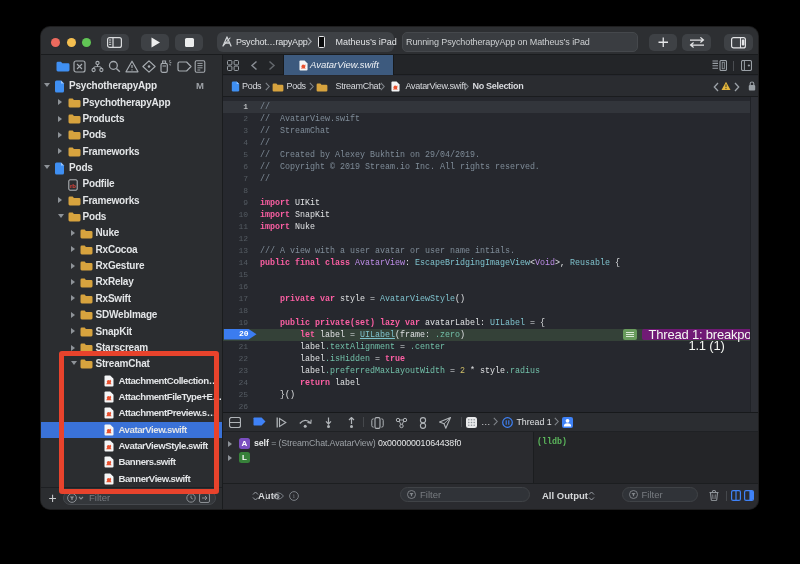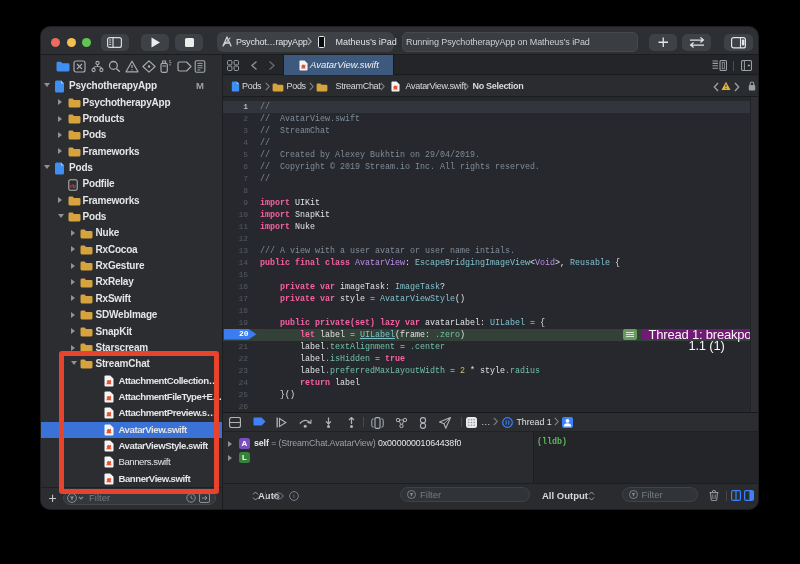--- a/index.html
+++ b/index.html
@@ -336,21 +336,21 @@
       </svg>
     </div>
 <div style="position:absolute;left:77.5px;top:410.9px;height:16.35px;line-height:16.35px;font-size:9.6px;font-weight:bold;color:#e3e5e7;white-space:nowrap;letter-spacing:-0.45px;">AvatarViewStyle.swift</div>
 <div style="position:absolute;left:62.5px;top:429.4px;">
       <svg width="10" height="12" viewBox="0 0 10 12">
         <path d="M0.5 1.6 Q0.5 0.5 1.6 0.5 L6.2 0.5 L9.5 3.8 L9.5 10.4 Q9.5 11.5 8.4 11.5 L1.6 11.5 Q0.5 11.5 0.5 10.4 Z" fill="#f4f5f6"></path>
         <path d="M2.2 8.8 Q5 7.6 6.9 4.6 Q7.6 6.8 6.6 8.1 Q7.2 8.5 7.6 9.2 L2.2 9.2 Z" fill="#e8502e"></path>
         <circle cx="4.6" cy="6.8" r="1.8" fill="#e8502e"></circle>
       </svg>
     </div>
-<div style="position:absolute;left:77.5px;top:427.2px;height:16.35px;line-height:16.35px;font-size:9.6px;font-weight:normal;color:#e3e5e7;white-space:nowrap;letter-spacing:-0.45px;">Banners.swift</div>
+<div style="position:absolute;left:77.5px;top:427.2px;height:16.35px;line-height:16.35px;font-size:9.6px;font-weight:bold;color:#e3e5e7;white-space:nowrap;letter-spacing:-0.45px;">Banners.swift</div>
 <div style="position:absolute;left:62.5px;top:445.8px;">
       <svg width="10" height="12" viewBox="0 0 10 12">
         <path d="M0.5 1.6 Q0.5 0.5 1.6 0.5 L6.2 0.5 L9.5 3.8 L9.5 10.4 Q9.5 11.5 8.4 11.5 L1.6 11.5 Q0.5 11.5 0.5 10.4 Z" fill="#f4f5f6"></path>
         <path d="M2.2 8.8 Q5 7.6 6.9 4.6 Q7.6 6.8 6.6 8.1 Q7.2 8.5 7.6 9.2 L2.2 9.2 Z" fill="#e8502e"></path>
         <circle cx="4.6" cy="6.8" r="1.8" fill="#e8502e"></circle>
       </svg>
     </div>
 <div style="position:absolute;left:77.5px;top:443.6px;height:16.35px;line-height:16.35px;font-size:9.6px;font-weight:bold;color:#e3e5e7;white-space:nowrap;letter-spacing:-0.45px;">BannerView.swift</div>
 <div style="position:absolute;left:0;top:460px;width:181px;height:22px;background:#2b2d30;border-top:1px solid #1e2023;"></div>
 <div style="position:absolute;left:5px;top:463px;width:13px;height:16px;font-size:14px;color:#c9ccce;line-height:16px;text-align:center;">+</div>
@@ -514,21 +514,20 @@
 <div style="position:absolute;left:219px;top:181.5px;height:12px;line-height:12px;font-family:&quot;Liberation Mono&quot;,monospace;font-size:8.33px;color:#dee0e2;white-space:pre;"><span class="k">import</span> SnapKit</div>
 <div style="position:absolute;left:182px;top:193.5px;width:25px;height:12px;line-height:12px;font-family:&quot;Liberation Mono&quot;,monospace;font-size:8px;color:#545b62;text-align:right;">11</div>
 <div style="position:absolute;left:219px;top:193.5px;height:12px;line-height:12px;font-family:&quot;Liberation Mono&quot;,monospace;font-size:8.33px;color:#dee0e2;white-space:pre;"><span class="k">import</span> Nuke</div>
 <div style="position:absolute;left:182px;top:205.5px;width:25px;height:12px;line-height:12px;font-family:&quot;Liberation Mono&quot;,monospace;font-size:8px;color:#545b62;text-align:right;">12</div>
 <div style="position:absolute;left:182px;top:217.5px;width:25px;height:12px;line-height:12px;font-family:&quot;Liberation Mono&quot;,monospace;font-size:8px;color:#545b62;text-align:right;">13</div>
 <div style="position:absolute;left:219px;top:217.5px;height:12px;line-height:12px;font-family:&quot;Liberation Mono&quot;,monospace;font-size:8.33px;color:#dee0e2;white-space:pre;"><span class="c">/// A view with a user avatar or user name intials.</span></div>
 <div style="position:absolute;left:182px;top:229.5px;width:25px;height:12px;line-height:12px;font-family:&quot;Liberation Mono&quot;,monospace;font-size:8px;color:#545b62;text-align:right;">14</div>
 <div style="position:absolute;left:219px;top:229.5px;height:12px;line-height:12px;font-family:&quot;Liberation Mono&quot;,monospace;font-size:8.33px;color:#dee0e2;white-space:pre;"><span class="k">public final class</span> <span class="pu">AvatarView</span>: <span class="t">EscapeBridgingImageView</span>&lt;<span class="pu">Void</span>&gt;, <span class="t">Reusable</span> {</div>
 <div style="position:absolute;left:182px;top:241.5px;width:25px;height:12px;line-height:12px;font-family:&quot;Liberation Mono&quot;,monospace;font-size:8px;color:#545b62;text-align:right;">15</div>
 <div style="position:absolute;left:182px;top:253.5px;width:25px;height:12px;line-height:12px;font-family:&quot;Liberation Mono&quot;,monospace;font-size:8px;color:#545b62;text-align:right;">16</div>
-<div style="position:absolute;left:219px;top:253.5px;height:12px;line-height:12px;font-family:&quot;Liberation Mono&quot;,monospace;font-size:8.33px;color:#dee0e2;white-space:pre;">    <span class="k">private var</span> imageTask: <span class="t">ImageTask</span>?</div>
 <div style="position:absolute;left:182px;top:265.5px;width:25px;height:12px;line-height:12px;font-family:&quot;Liberation Mono&quot;,monospace;font-size:8px;color:#545b62;text-align:right;">17</div>
 <div style="position:absolute;left:219px;top:265.5px;height:12px;line-height:12px;font-family:&quot;Liberation Mono&quot;,monospace;font-size:8.33px;color:#dee0e2;white-space:pre;">    <span class="k">private var</span> style = <span class="t">AvatarViewStyle</span>()</div>
 <div style="position:absolute;left:182px;top:277.5px;width:25px;height:12px;line-height:12px;font-family:&quot;Liberation Mono&quot;,monospace;font-size:8px;color:#545b62;text-align:right;">18</div>
 <div style="position:absolute;left:182px;top:289.5px;width:25px;height:12px;line-height:12px;font-family:&quot;Liberation Mono&quot;,monospace;font-size:8px;color:#545b62;text-align:right;">19</div>
 <div style="position:absolute;left:219px;top:301.5px;height:12px;line-height:12px;font-family:&quot;Liberation Mono&quot;,monospace;font-size:8.33px;color:#dee0e2;white-space:pre;">        <span class="k">let</span> label = <span class="t u">UILabel</span>(frame: <span class="p">.zero</span>)</div>
 <div style="position:absolute;left:219px;top:289.5px;height:12px;line-height:12px;font-family:&quot;Liberation Mono&quot;,monospace;font-size:8.33px;color:#dee0e2;white-space:pre;">    <span class="k">public private(set) lazy var</span> avatarLabel: <span class="t">UILabel</span> = {</div>
 <div style="position:absolute;left:182px;top:313.5px;width:25px;height:12px;line-height:12px;font-family:&quot;Liberation Mono&quot;,monospace;font-size:8px;color:#545b62;text-align:right;">21</div>
 <div style="position:absolute;left:219px;top:313.5px;height:12px;line-height:12px;font-family:&quot;Liberation Mono&quot;,monospace;font-size:8.33px;color:#dee0e2;white-space:pre;">        label<span class="p">.textAlignment</span> = <span class="p">.center</span></div>
 <div style="position:absolute;left:182px;top:325.5px;width:25px;height:12px;line-height:12px;font-family:&quot;Liberation Mono&quot;,monospace;font-size:8px;color:#545b62;text-align:right;">22</div>
 <div style="position:absolute;left:219px;top:325.5px;height:12px;line-height:12px;font-family:&quot;Liberation Mono&quot;,monospace;font-size:8.33px;color:#dee0e2;white-space:pre;">        label<span class="p">.isHidden</span> = <span class="k">true</span></div>

